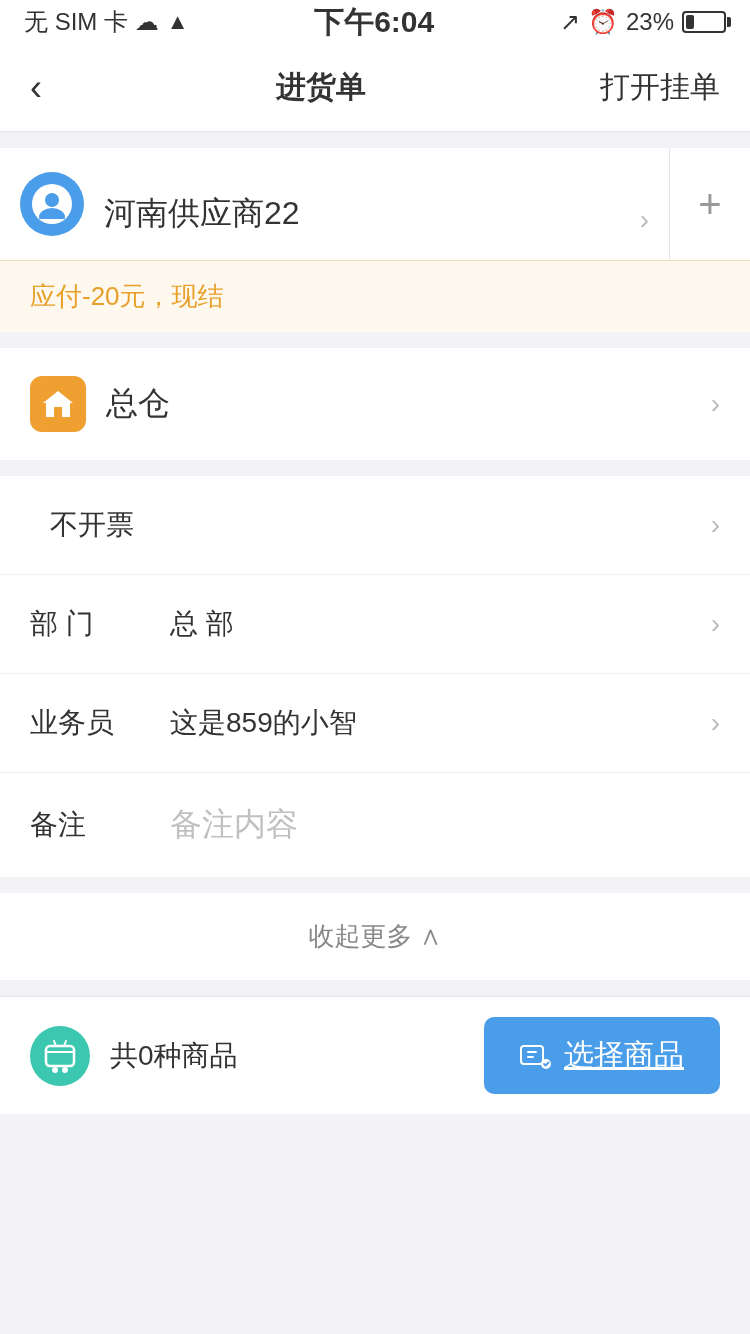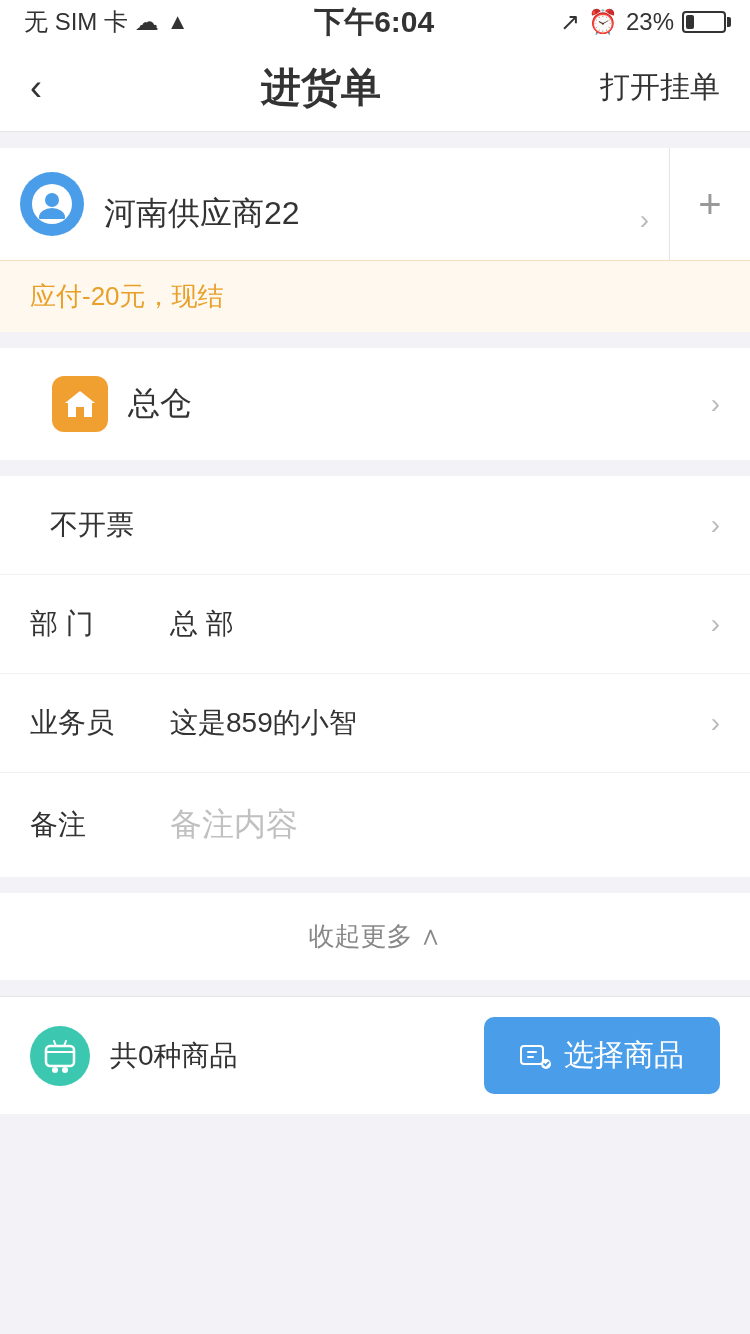--- a/index.html
+++ b/index.html
@@ -45,21 +45,21 @@
       width: 100%;
       height: 88px;
       background: #fff;
       display: flex;
       align-items: center;
       justify-content: space-between;
       padding: 0 30px;
       border-bottom: 1px solid #e5e5e5;
     }
     .nav-back { font-size: 36px; color: #333; cursor: pointer; }
-    .nav-title { font-size: 40px; font-weight: 600; color: #333; }
+    .nav-title { font-size: 30px; font-weight: 600; color: #333; }
     .nav-action { font-size: 30px; color: #333; cursor: pointer; }
 
     
     .section-divider {
       height: 16px;
       background: #f2f2f7;
     }
 
     
     .supplier-section {
@@ -115,21 +115,21 @@
       padding: 30px 30px;
       border-bottom: 1px solid #f0f0f0;
       cursor: pointer;
     }
     .form-row:last-child { border-bottom: none; }
     .form-label { font-size: 28px; color: #333; min-width: 120px; }
     .form-value { flex: 1; font-size: 28px; color: #333; margin-left: 20px; }
     .form-value-placeholder { flex: 1; font-size: 32px; color: #c0c0c0; margin-left: 20px; }
 
     
-    .warehouse-section { background: #fff; padding-left: 22px; }
+    .warehouse-section { background: #fff; }
     .warehouse-row {
       display: flex; align-items: center;
       padding: 28px 30px;
       cursor: pointer;
     }
     .warehouse-icon {
       width: 56px; height: 56px; border-radius: 12px;
       background: #f0a030; display: flex; align-items: center; justify-content: center;
       margin-right: 20px; flex-shrink: 0;
     }
@@ -161,20 +161,21 @@
     .product-count { flex: 1; font-size: 28px; color: #333; }
     .select-product-btn {
       background: #4a9de8;
       color: #fff;
       border: none;
       border-radius: 10px;
       padding: 18px 36px;
       font-size: 30px;
       display: flex; align-items: center; gap: 12px;
       cursor: pointer;
+      text-decoration: underline;
     }
 
     
     .wifi-symbol { font-size: 22px; }
   </style>
 </head>
 <body>
 
 <div class="status-bar">
   <div class="status-left">

